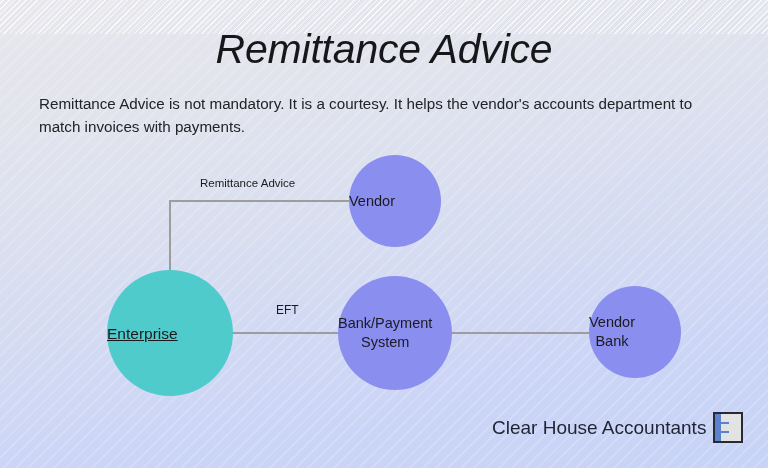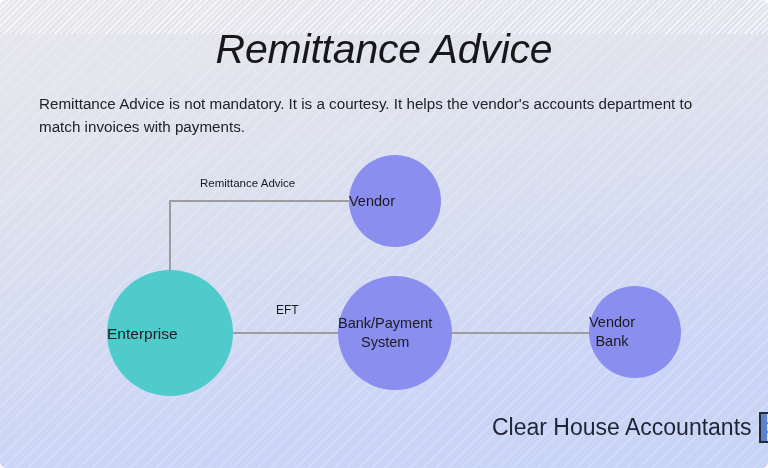--- a/index.html
+++ b/index.html
@@ -15,21 +15,20 @@
     font-family: "Liberation Sans", sans-serif;
     background:
       linear-gradient(170deg,
         #e7e7ec 0%,
         #e4e5ec 14%,
         #dfe2ee 30%,
         #d8def0 48%,
         #d0d8f4 66%,
         #cad4f6 82%,
         #c7d3f7 100%);
-    border-radius: 6px;
   }
   
   #texture-stripes {
     position: absolute;
     inset: 0;
     background-image: repeating-linear-gradient(
       -45deg,
       rgba(255,255,255,0.16) 0px,
       rgba(255,255,255,0.16) 2px,
       rgba(255,255,255,0.0) 2px,
@@ -98,20 +97,21 @@
     color: #1b1b1f;
     line-height: 19px;
   }
   .node-label { display: block; white-space: pre-line; }
 
   #node-enterprise {
     left: 107px; top: 270px;
     width: 126px; height: 126px;
     background: #4fcbcb;
     font-size: 15.5px;
+    text-decoration: underline;
   }
   #node-vendor {
     left: 349px; top: 155px;
     width: 92px; height: 92px;
     background: #8a8eef;
     font-size: 14.5px;
   }
   #node-bank {
     left: 338px; top: 276px;
     width: 114px; height: 114px;
@@ -137,21 +137,21 @@
   
   #brand {
     position: absolute;
     left: 492px;
     top: 412px;
     display: flex;
     align-items: center;
     gap: 7px;
   }
   #brand-text {
-    font-size: 23px;
+    font-size: 19px;
     color: #1f2433;
     white-space: nowrap;
   }
   #brand-mark {
     position: relative;
     width: 30px;
     height: 31px;
     background: #262b33;
     box-sizing: border-box;
     padding: 2px;

